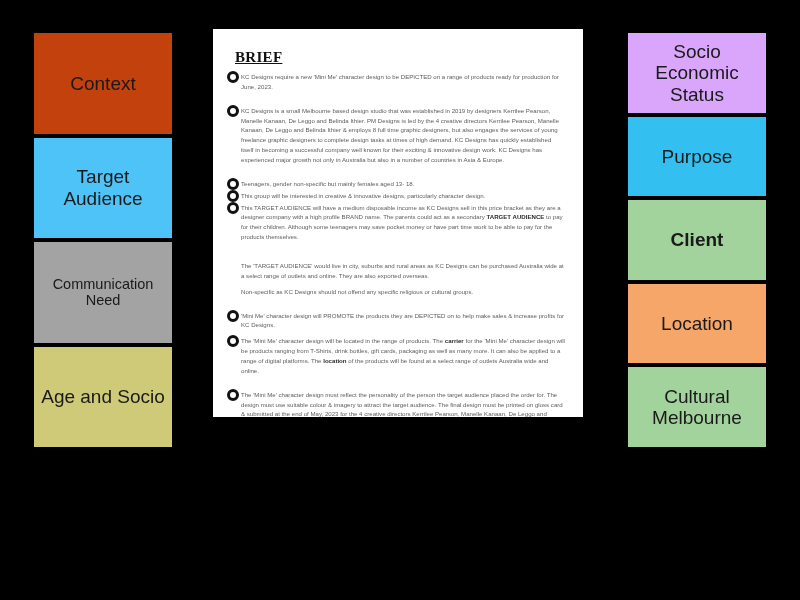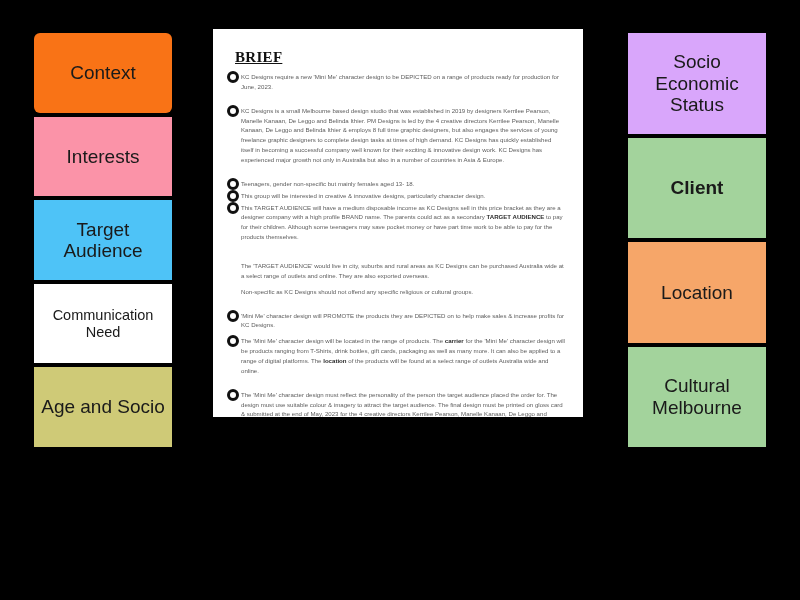--- a/index.html
+++ b/index.html
@@ -90,30 +90,27 @@
   .blk.nobullet .bodytext { padding-left: 14px; }
   .blk .bodytext b { color: #2a2a2a; font-weight: bold; }
   .tight { margin-bottom: 2px; }
   .gap-lg { margin-bottom: 14px; }
   .gap-xl { margin-bottom: 19px; }
 </style>
 </head>
 <body>
 
 <div class="col col-left" id="left-col">
-    <div class="card card-left" style="background: #f97316; border-radius: 6px;">
+    <div class="card card-left" style="background: #c2410c;">
       <span>Context</span>
-    </div>
-    <div class="card card-left" style="background: rgb(251, 147, 168);">
-      <span>Interests</span>
     </div>
     <div class="card card-left" style="background: rgb(78, 195, 247);">
       <span>Target Audience</span>
     </div>
-    <div class="card card-left small" style="background: #ffffff;">
+    <div class="card card-left small" style="background: #a3a3a3;">
       <span>Communication Need</span>
     </div>
     <div class="card card-left" style="background: rgb(207, 202, 119);">
       <span>Age and Socio</span>
     </div>
   </div>
 
 <div class="page">
   <div class="page-title">BRIEF</div>
   <div id="doc-body">
@@ -155,20 +152,23 @@
         <span class="bullet"></span>
         <p class="bodytext">The 'Mini Me' character design must reflect the personality of the person the target audience placed the order for. The design must use suitable colour &amp; imagery to attract the target audience. The final design must be printed on gloss card &amp; submitted at the end of May, 2023 for the 4 creative directors Kerrilee Pearson, Manelle Kanaan, De Leggo and Belinda Ithier to assess, ready for production for the June orders 2023.</p>
       </div>
     </div>
 </div>
 
 <div class="col col-right" id="right-col">
     <div class="card card-right" style="background: rgb(217, 166, 251);">
       <span>Socio Economic Status</span>
     </div>
+    <div class="card card-right" style="background: rgb(51, 192, 240);">
+      <span>Purpose</span>
+    </div>
     <div class="card card-right" style="background: rgb(163, 211, 156); font-weight: bold;">
       <span>Client</span>
     </div>
     <div class="card card-right" style="background: rgb(246, 166, 105);">
       <span>Location</span>
     </div>
     <div class="card card-right" style="background: rgb(163, 211, 156);">
       <span>Cultural Melbourne</span>
     </div>
   </div>

